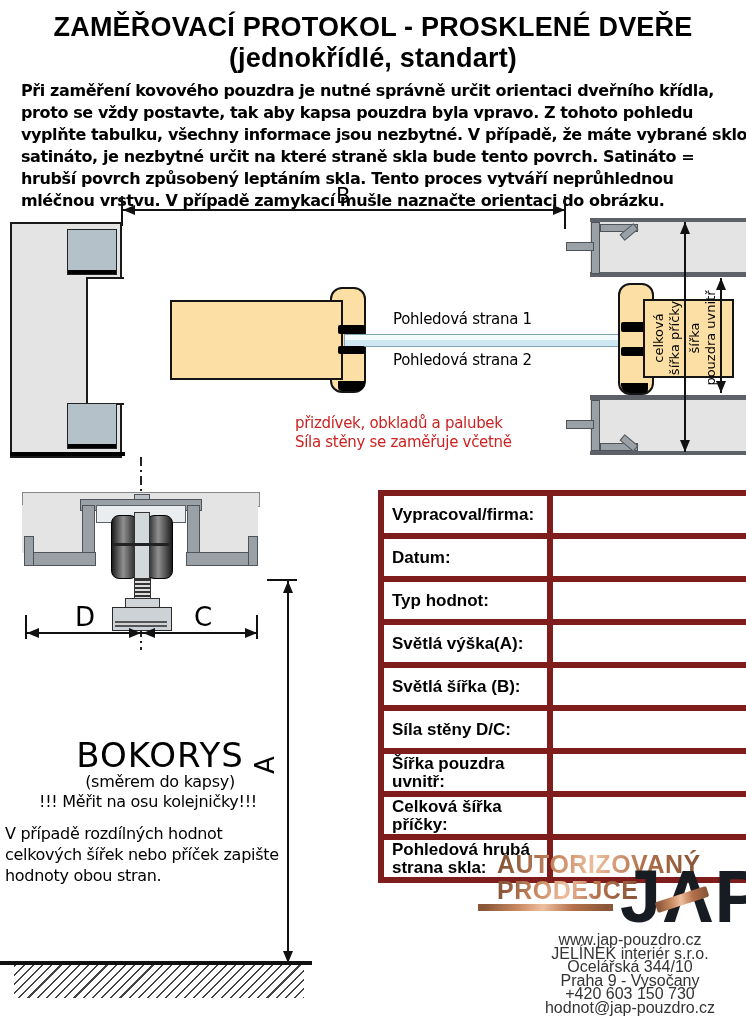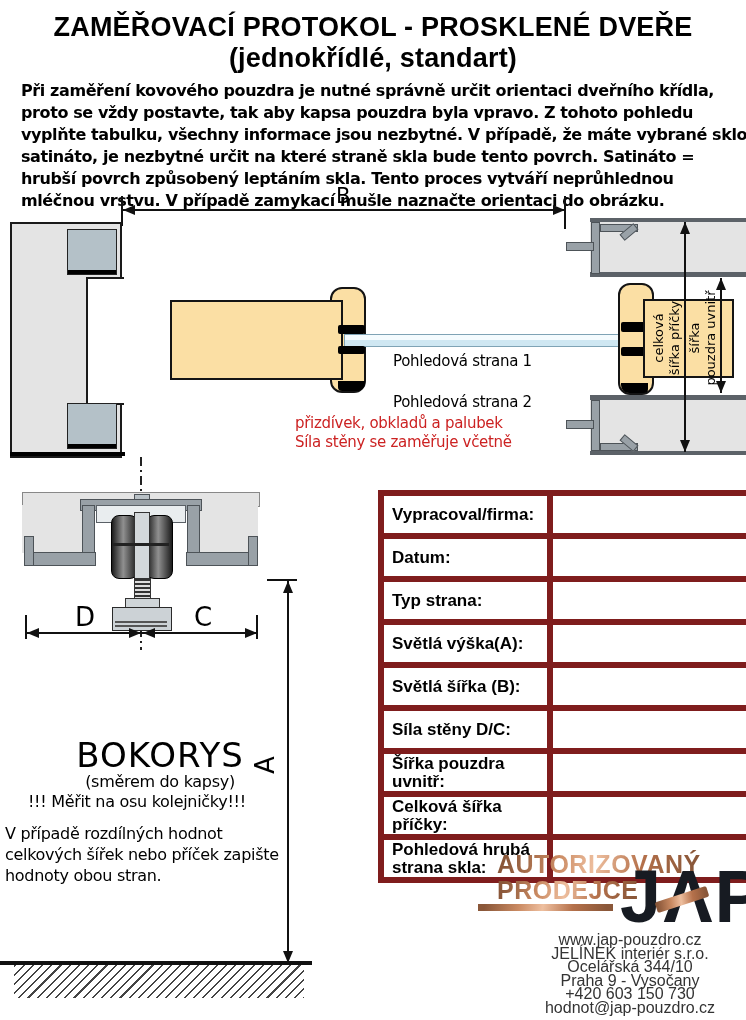--- a/index.html
+++ b/index.html
@@ -17,21 +17,21 @@
   .ah.u{border-width:0 5px 12px 5px;border-bottom-color:#111;}
   .ah.d{border-width:12px 5px 0 5px;border-top-color:#111;}
   .dashdot{width:2px;background:repeating-linear-gradient(to bottom,#222 0 9px,transparent 9px 13px,#222 13px 15px,transparent 15px 19px);}
   
   .tan{background:#fbdfa4;border:2px solid #141414;}
   .wallgray{background:#e4e4e4;}
   .profile{background:#99a1a7;border:1px solid #4d5358;}
   .blksq{background:#b4c1c8;border:1px solid #222;}
   .rot{transform:rotate(-90deg);white-space:pre-line;text-align:center;
        font-size:13px;line-height:16px;font-family:"DejaVu Sans",sans-serif;}
-  .lblTxt{font-size:15px;font-family:"DejaVu Sans",sans-serif;letter-spacing:-0.3px;margin-top:42px;}
+  .lblTxt{font-size:15px;font-family:"DejaVu Sans",sans-serif;letter-spacing:-0.3px;}
   .rednote{color:#cc2222;font-size:15px;line-height:19px;font-family:"DejaVu Sans",sans-serif;letter-spacing:-0.3px;}
   .dimlabel{font-size:26px;font-family:"DejaVu Sans",sans-serif;}
   
   #mtable{border-collapse:collapse;table-layout:fixed;width:356px;}
   #mtable td{border:6px solid #7f1d1d;height:35px;vertical-align:middle;}
   #mtable td.lbl{width:153px;font-weight:bold;font-size:17px;line-height:18px;padding:0 2px 0 8px;}
   #mtable td.val{width:191px;}
   
   .bok-h{font-size:34px;letter-spacing:1px;font-family:"DejaVu Sans",sans-serif;}
   .bok-s{font-size:16px;font-family:"DejaVu Sans",sans-serif;letter-spacing:-0.3px;}
@@ -163,40 +163,40 @@
     <div class="abs dline" style="left:287px;top:581px;width:2px;height:382px;"></div>
     <div class="abs ah u" style="left:283px;top:581px;"></div>
     <div class="abs ah d" style="left:283px;top:951px;"></div>
     <div class="abs dimlabel" style="left:250px;top:750px;width:30px;text-align:center;transform:rotate(-90deg);">A</div>
 
     <div class="abs" style="left:0;top:961px;width:312px;height:4px;background:#111;"></div>
     <div class="abs hatch" style="left:14px;top:965px;width:290px;height:33px;"></div>
 
     <div class="abs bok-h" style="left:20px;top:735px;width:280px;text-align:center;">BOKORYS</div>
     <div class="abs bok-s" style="left:20px;top:772px;width:280px;text-align:center;">(směrem do kapsy)</div>
-    <div class="abs bok-s" style="left:28px;top:792px;width:280px;text-align:left;">!!! Měřit na osu kolejničky!!!</div>
+    <div class="abs bok-s" style="left:8px;top:792px;width:280px;text-align:center;">!!! Měřit na osu kolejničky!!!</div>
     <div class="abs bok-s" style="left:5px;top:823px;width:310px;line-height:21px;">
       <div>V případě rozdílných hodnot</div>
       <div>celkových šířek nebo příček zapište</div>
       <div>hodnoty obou stran.</div>
     </div>
   </div>
 
   <table id="mtable" class="abs" style="left:378px;top:490px;">
     <tbody>
         <tr>
           <td class="lbl">Vypracoval/firma:</td>
           <td class="val"></td>
         </tr>
         <tr>
           <td class="lbl">Datum:</td>
           <td class="val"></td>
         </tr>
         <tr>
-          <td class="lbl">Typ strana:</td>
+          <td class="lbl">Typ hodnot:</td>
           <td class="val"></td>
         </tr>
         <tr>
           <td class="lbl">Světlá výška(A):</td>
           <td class="val"></td>
         </tr>
         <tr>
           <td class="lbl">Světlá šířka (B):</td>
           <td class="val"></td>
         </tr>

